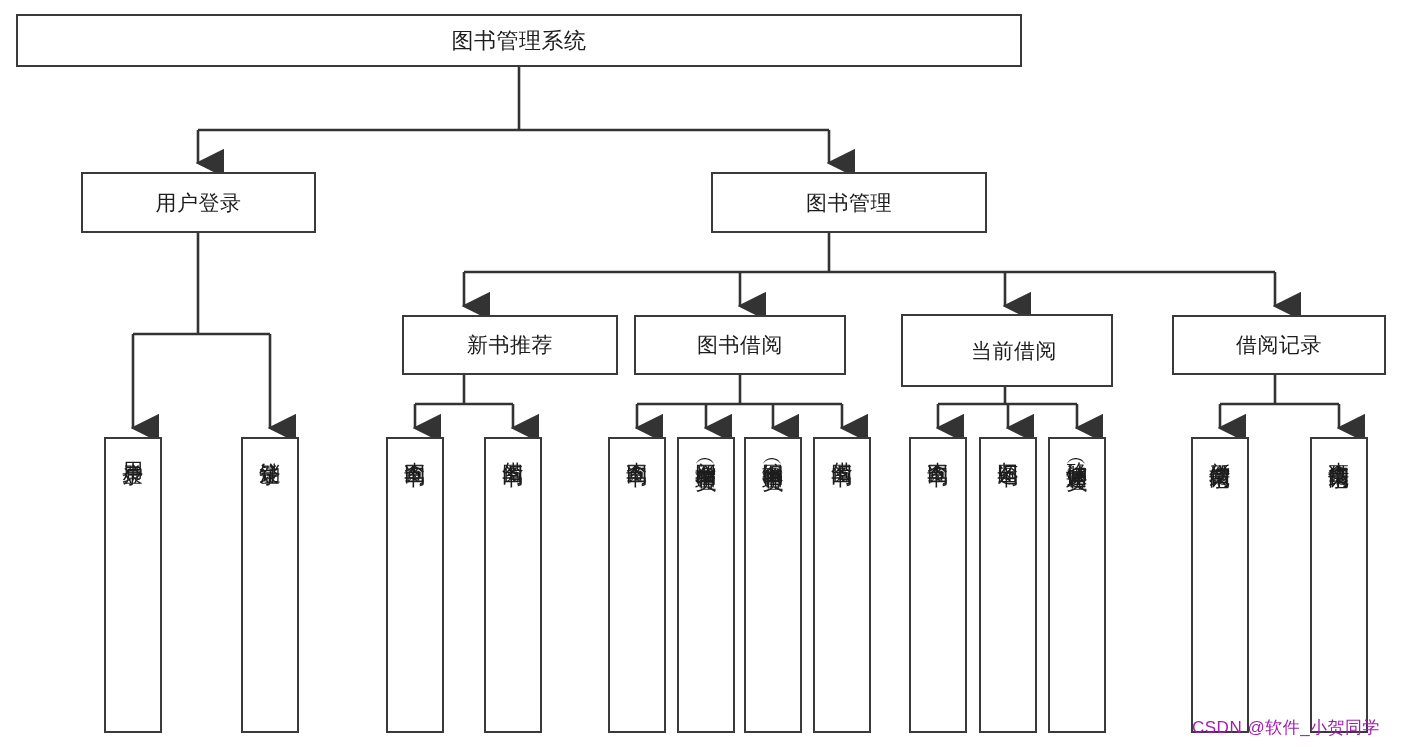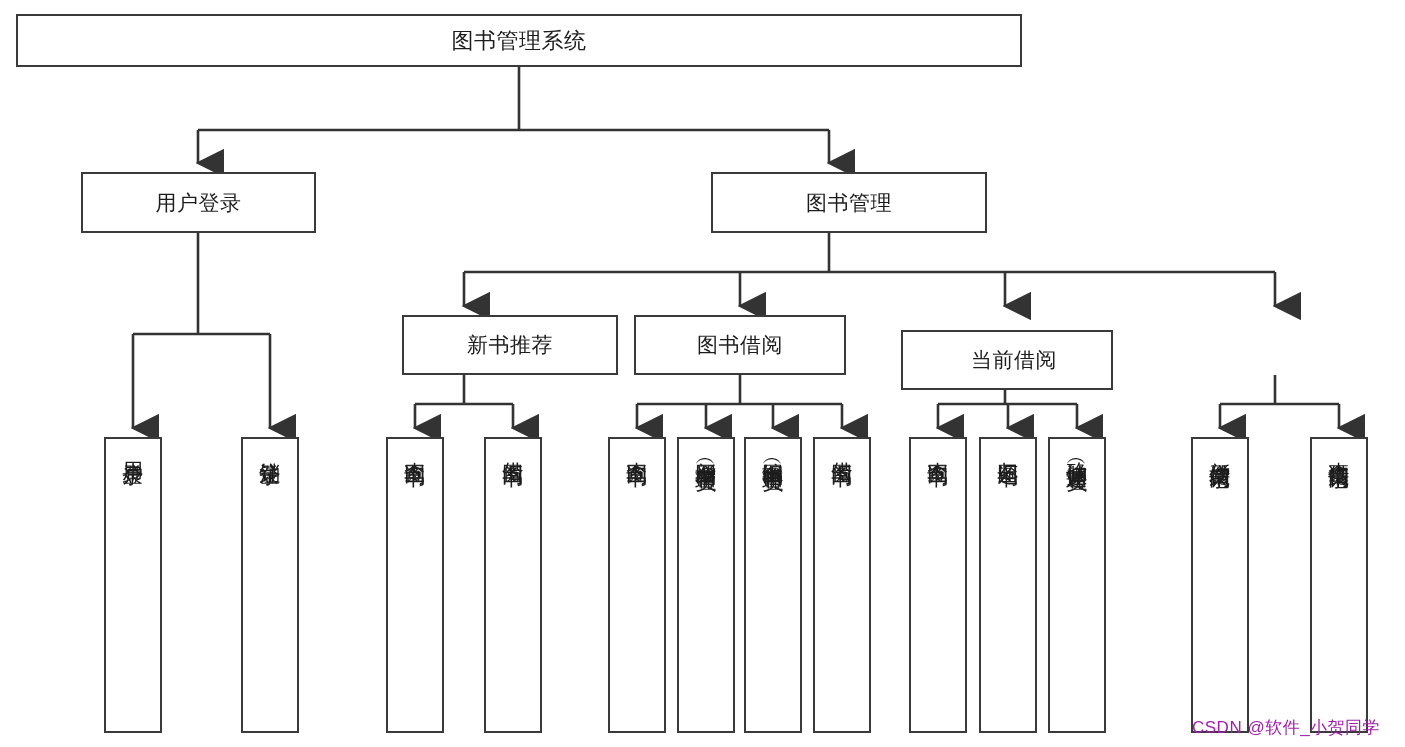--- a/index.html
+++ b/index.html
@@ -129,22 +129,25 @@
   <div class="node h" style="left:711px; top:172px; width:276px; height:61px;">
     <span>图书管理</span>
   </div>
 
   <div class="node h" style="left:362px; top:315px; width:216px; height:60px;margin-left:40px;">
     <span>新书推荐</span>
   </div>
   <div class="node h" style="left:634px; top:315px; width:212px; height:60px;">
     <span>图书借阅</span>
   </div>
-  <div class="node h" style="left:901px; top:330px; width:212px; height:60px;padding-left:14px;">
+  <div class="node h" style="left:901px; top:314px; width:212px; height:73px;padding-left:14px;">
     <span>当前借阅</span>
+  </div>
+  <div class="node h" style="left:1172px; top:315px; width:214px; height:60px;">
+    <span>借阅记录</span>
   </div>
 
   <div class="node v" style="left:104px; top:437px; width:58px; height:296px;">
     <span class="vtext">用户登录</span>
   </div>
   <div class="node v" style="left:241px; top:437px; width:58px; height:296px;">
     <span class="vtext">注销登录</span>
   </div>
 
   <div class="node v" style="left:386px; top:437px; width:58px; height:296px;">

